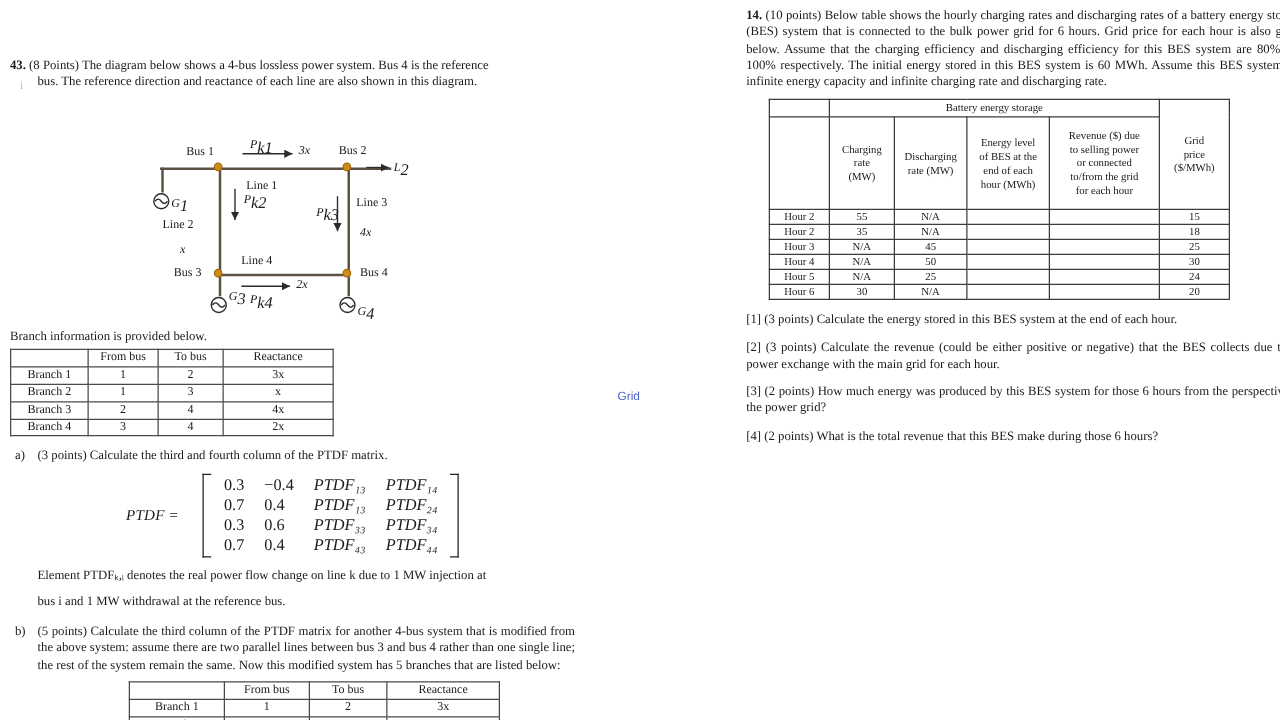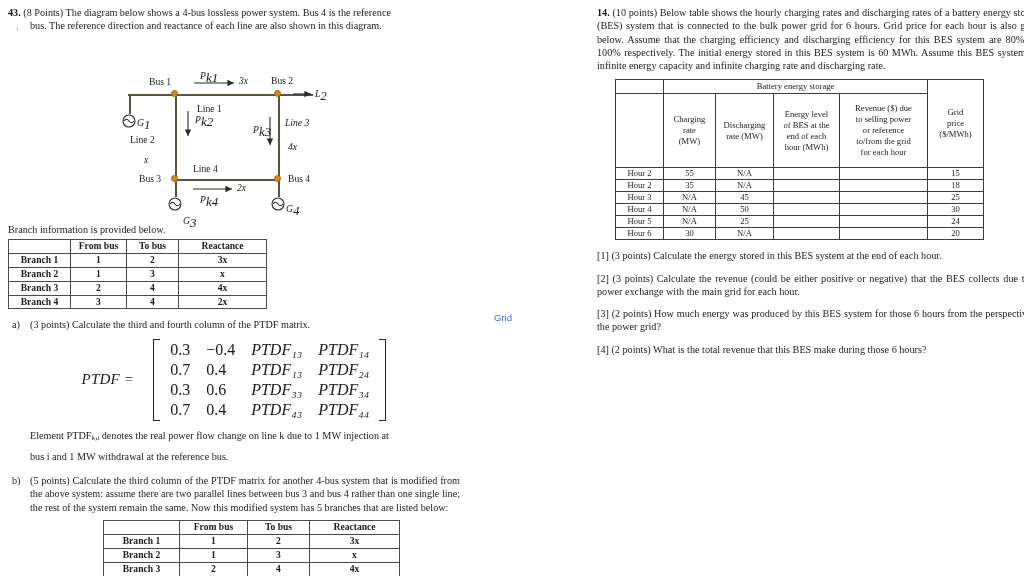--- a/index.html
+++ b/index.html
@@ -13,21 +13,21 @@
   }
   .page { position: relative; width: 1024px; height: 576px; }
 
   
   .para { font-size: 10.2px; line-height: 1.30; text-align: justify; }
   .num { font-weight: bold; }
 
   
   .col-left { position: absolute; left: 8px; top: 6px; width: 452px; }
   .q43 { position: relative; }
-  .q43-l1 { padding-left: 0; }
+  .q43-l1 { padding-left: 0; margin-top: 40px; }
   .q43-l2 { padding-left: 22px; }
   .margin-mark {
     position: absolute; left: 8px; top: 17px;
     font-size: 9px; color: #b9b9b9;
   }
 
   
   .diagram { position: relative; width: 452px; height: 150px; margin-top: 4px; }
   .wire { position: absolute; background: #5c5244; }
   .h { height: 2px; }
@@ -38,53 +38,53 @@
   }
   .dlabel { position: absolute; font-size: 9.6px; white-space: nowrap; }
   .dlabel.it { font-style: italic; }
   .sub { font-size: 13px; vertical-align: -0.25em; }
 
   
   table.grid { border-collapse: collapse; font-size: 9.6px; }
   table.grid td, table.grid th {
     border: 1px solid #4a4a4a;
     text-align: center;
-    font-weight: bold;
+    font-weight: normal;
     padding: 0px 4px;
     line-height: 1.35;
   }
   .branch-table { margin-top: 3px; }
   .branch-table td.rowhdr { width: 62px; }
   .branch-table td.c1 { width: 56px; }
   .branch-table td.c2 { width: 52px; }
   .branch-table td.c3 { width: 88px; }
 
   .tbl2-wrap { margin-top: 6px; padding-left: 95px; }
   .branch-table2 td.rowhdr { width: 76px; }
   .branch-table2 td.c1 { width: 68px; }
   .branch-table2 td.c2 { width: 62px; }
   .branch-table2 td.c3 { width: 90px; }
 
   
   .ptdf-row { display: flex; align-items: center; justify-content: center;
               margin-top: 7px; }
-  .ptdf-name { font-style: italic; font-size: 15px; margin-right: 19px;
+  .ptdf-name { font-style: italic; font-size: 12px; margin-right: 19px;
                letter-spacing: .2px; }
   .bracket {
     position: relative; display: inline-block; padding: 1px 9px;
   }
   .bracket::before, .bracket::after {
     content: ""; position: absolute; top: 0; bottom: 0; width: 6px;
     border-top: 1.4px solid #222; border-bottom: 1.4px solid #222;
   }
   .bracket::before { left: 0; border-left: 1.4px solid #222; }
   .bracket::after  { right: 0; border-right: 1.4px solid #222; }
   table.mat { border-collapse: collapse; }
   table.mat td {
-    font-size: 16px; padding: 0px 8px; text-align: left;
+    font-size: 13px; padding: 0px 8px; text-align: left;
     line-height: 1.25; white-space: nowrap;
   }
   table.mat td.nc { text-align: left; font-family: "Liberation Serif", serif; }
   table.mat td.sym { font-style: italic; }
 
   .qa { margin-top: 9px; position: relative; padding-left: 22px; }
   .qa .bullet { position: absolute; left: 4px; top: 0; }
   .note { margin-top: 8px; padding-left: 22px; }
 
   
@@ -186,21 +186,21 @@
         <path d="M265,167 q2.5,-3.5 5,0 q2.5,3.5 5,0" fill="none" stroke="#2b2b2b" stroke-width="1.1"></path>
       </svg>
 
       <div class="dlabel" style="left:141px; top:39px;">Bus 1</div>
       <div class="dlabel" style="left:263px; top:38px;font-family:Liberation Serif, serif;">Bus 2</div>
       <div class="dlabel" style="left:131px; top:136px;">Bus 3</div>
       <div class="dlabel" style="left:280px; top:136px;">Bus 4</div>
 
       <div class="dlabel" style="left:189px; top:66px;">Line 1</div>
       <div class="dlabel" style="left:122px; top:97px;">Line 2</div>
-      <div class="dlabel" style="left:277px; top:80px;font-style:italic;">Line 3</div>
+      <div class="dlabel" style="left:277px; top:80px;">Line 3</div>
       <div class="dlabel" style="left:185px; top:126px;">Line 4</div>
 
       <div class="dlabel it" style="left:231px; top:38px;">3x</div>
       <div class="dlabel it" style="left:136px; top:117px;">x</div>
       <div class="dlabel it" style="left:280px; top:104px;">4x</div>
       <div class="dlabel it" style="left:229px; top:145px;">2x</div>
 
       <div class="dlabel it" style="left:192px; top:33px;">
         <span>P</span><span class="sub">k1</span>
       </div>
@@ -210,21 +210,21 @@
       <div class="dlabel it" style="left:245px; top:87px;">
         <span>P</span><span class="sub">k3</span>
       </div>
       <div class="dlabel it" style="left:192px; top:157px;">
         <span>P</span><span class="sub">k4</span>
       </div>
 
       <div class="dlabel it" style="left:129px; top:80px;">
         <span>G</span><span class="sub">1</span>
       </div>
-      <div class="dlabel it" style="left:175px; top:178px;">
+      <div class="dlabel it" style="left:175px; top:154px;">
         <span>G</span><span class="sub">3</span>
       </div>
       <div class="dlabel it" style="left:278px; top:166px;">
         <span>G</span><span class="sub">4</span>
       </div>
       <div class="dlabel it" style="left:307px; top:51px;">
         <span>L</span><span class="sub">2</span>
       </div>
     </div>
 
@@ -394,21 +394,21 @@
           </td>
           <td class="c-energy colhdr">
             <div>Energy level</div>
             <div>of BES at the</div>
             <div>end of each</div>
             <div>hour (MWh)</div>
           </td>
           <td class="c-rev colhdr">
             <div>Revenue ($) due</div>
             <div>to selling power</div>
-            <div>or reference</div>
+            <div>or connected</div>
             <div>to/from the grid</div>
             <div>for each hour</div>
           </td>
         </tr>
 
         <tr>
           <td class="rowhdr">Hour 2</td>
           <td>55</td>
           <td>N/A</td>
           <td>&nbsp;</td>

